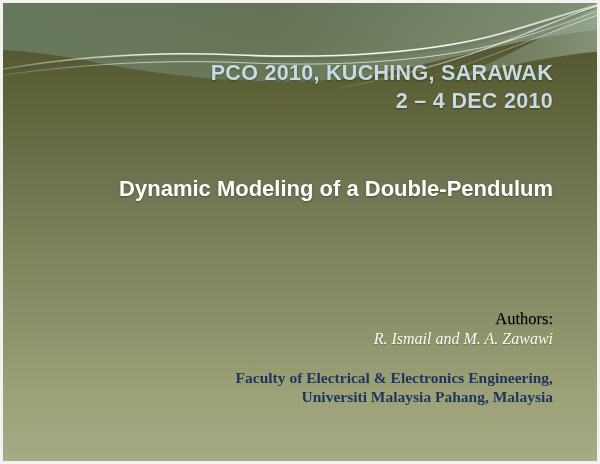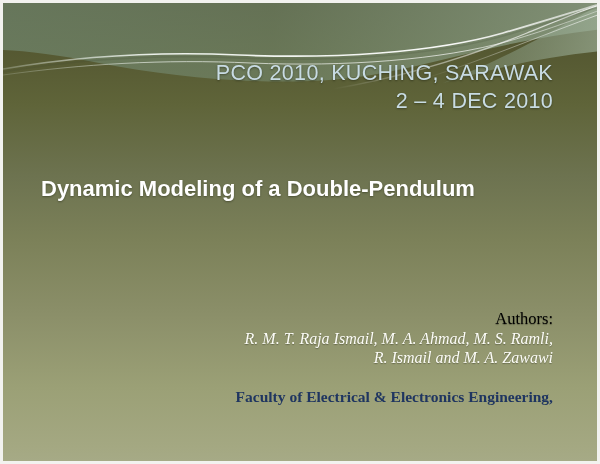--- a/index.html
+++ b/index.html
@@ -54,34 +54,35 @@
   
   .header-block {
     position: absolute;
     top: 56px;
     right: 44px;
     width: 460px;
     text-align: right;
   }
   .header-line {
     font-family: "Liberation Sans", sans-serif;
-    font-weight: normal;
+    font-weight: bold;
     font-size: 21.5px;
     line-height: 28px;
     letter-spacing: 0.3px;
     color: #c8dbe3;
     text-shadow: 0 1px 2px rgba(20,24,12,0.45);
     white-space: nowrap;
   }
 
   .title-block {
     position: absolute;
     top: 170px;
-    right: 36px;
+    right: 44px;
     width: 520px;
+    text-align: right;
   }
   .title-line {
     font-family: "Liberation Sans", sans-serif;
     font-weight: bold;
     font-size: 22px;
     line-height: 32px;
     color: #ffffff;
     text-shadow: 0 1px 2px rgba(20,24,12,0.40);
     white-space: nowrap;
   }
@@ -171,18 +172,18 @@
     <div class="header-line">PCO 2010, KUCHING, SARAWAK</div>
     <div class="header-line">2 – 4 DEC 2010</div>
   </div>
 
   <div class="title-block">
     <div class="title-line">Dynamic Modeling of a Double-Pendulum</div>
   </div>
 
   <div class="authors-block">
     <div class="authors-label">Authors:</div>
-    <div class="author-names">R. M. T. Raja Ismail, M. A. Ahmad, M. S. Ramli,</div>
     <div class="author-names">R. Ismail and M. A. Zawawi</div>
     <div class="affiliation first">Faculty of Electrical &amp; Electronics Engineering,</div>
+    <div class="affiliation">Universiti Malaysia Pahang, Malaysia</div>
   </div>
 
 </div>
 
 </body></html>

